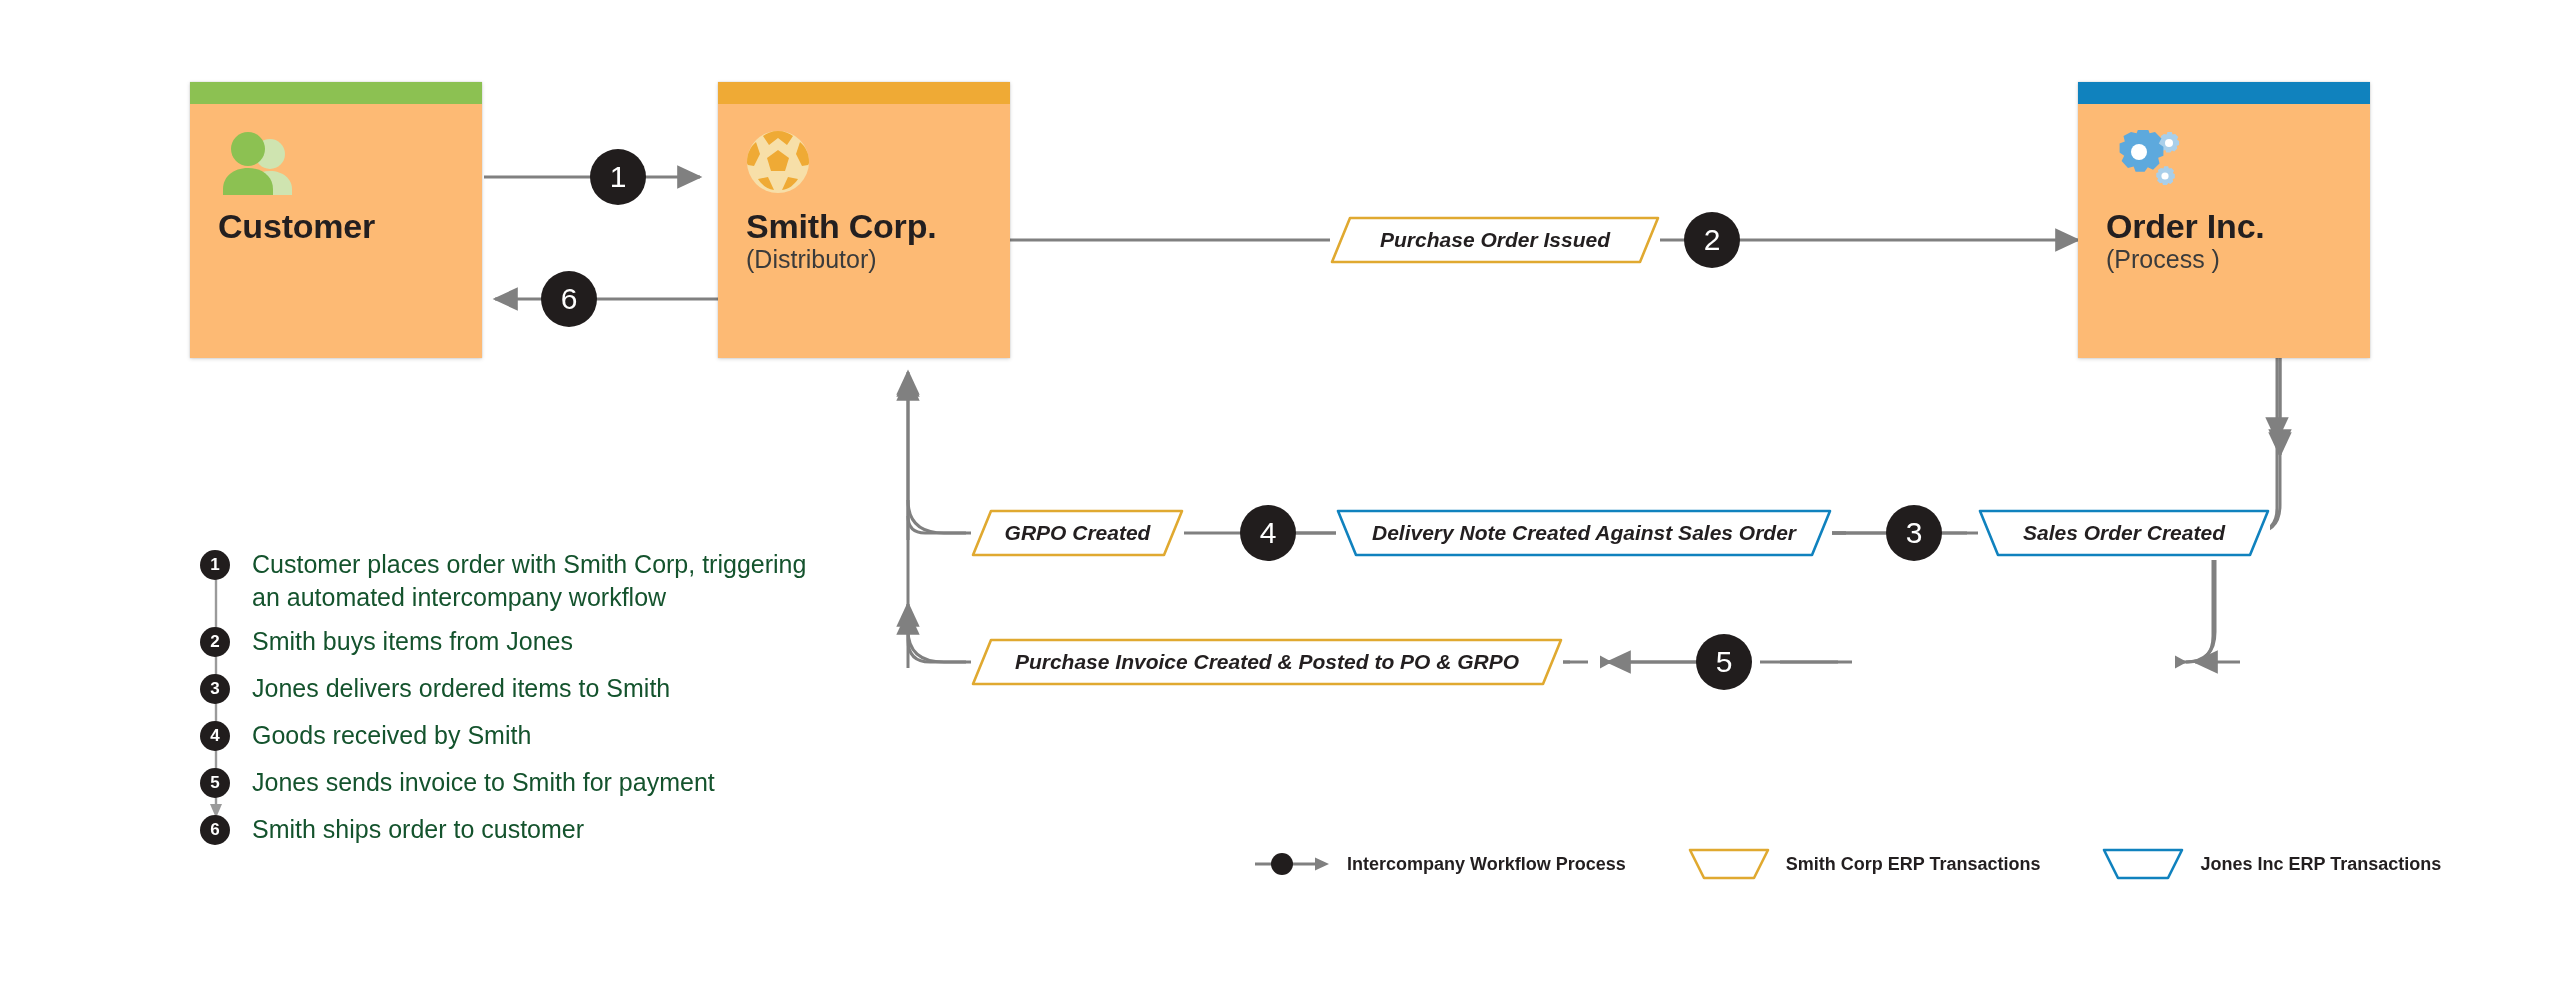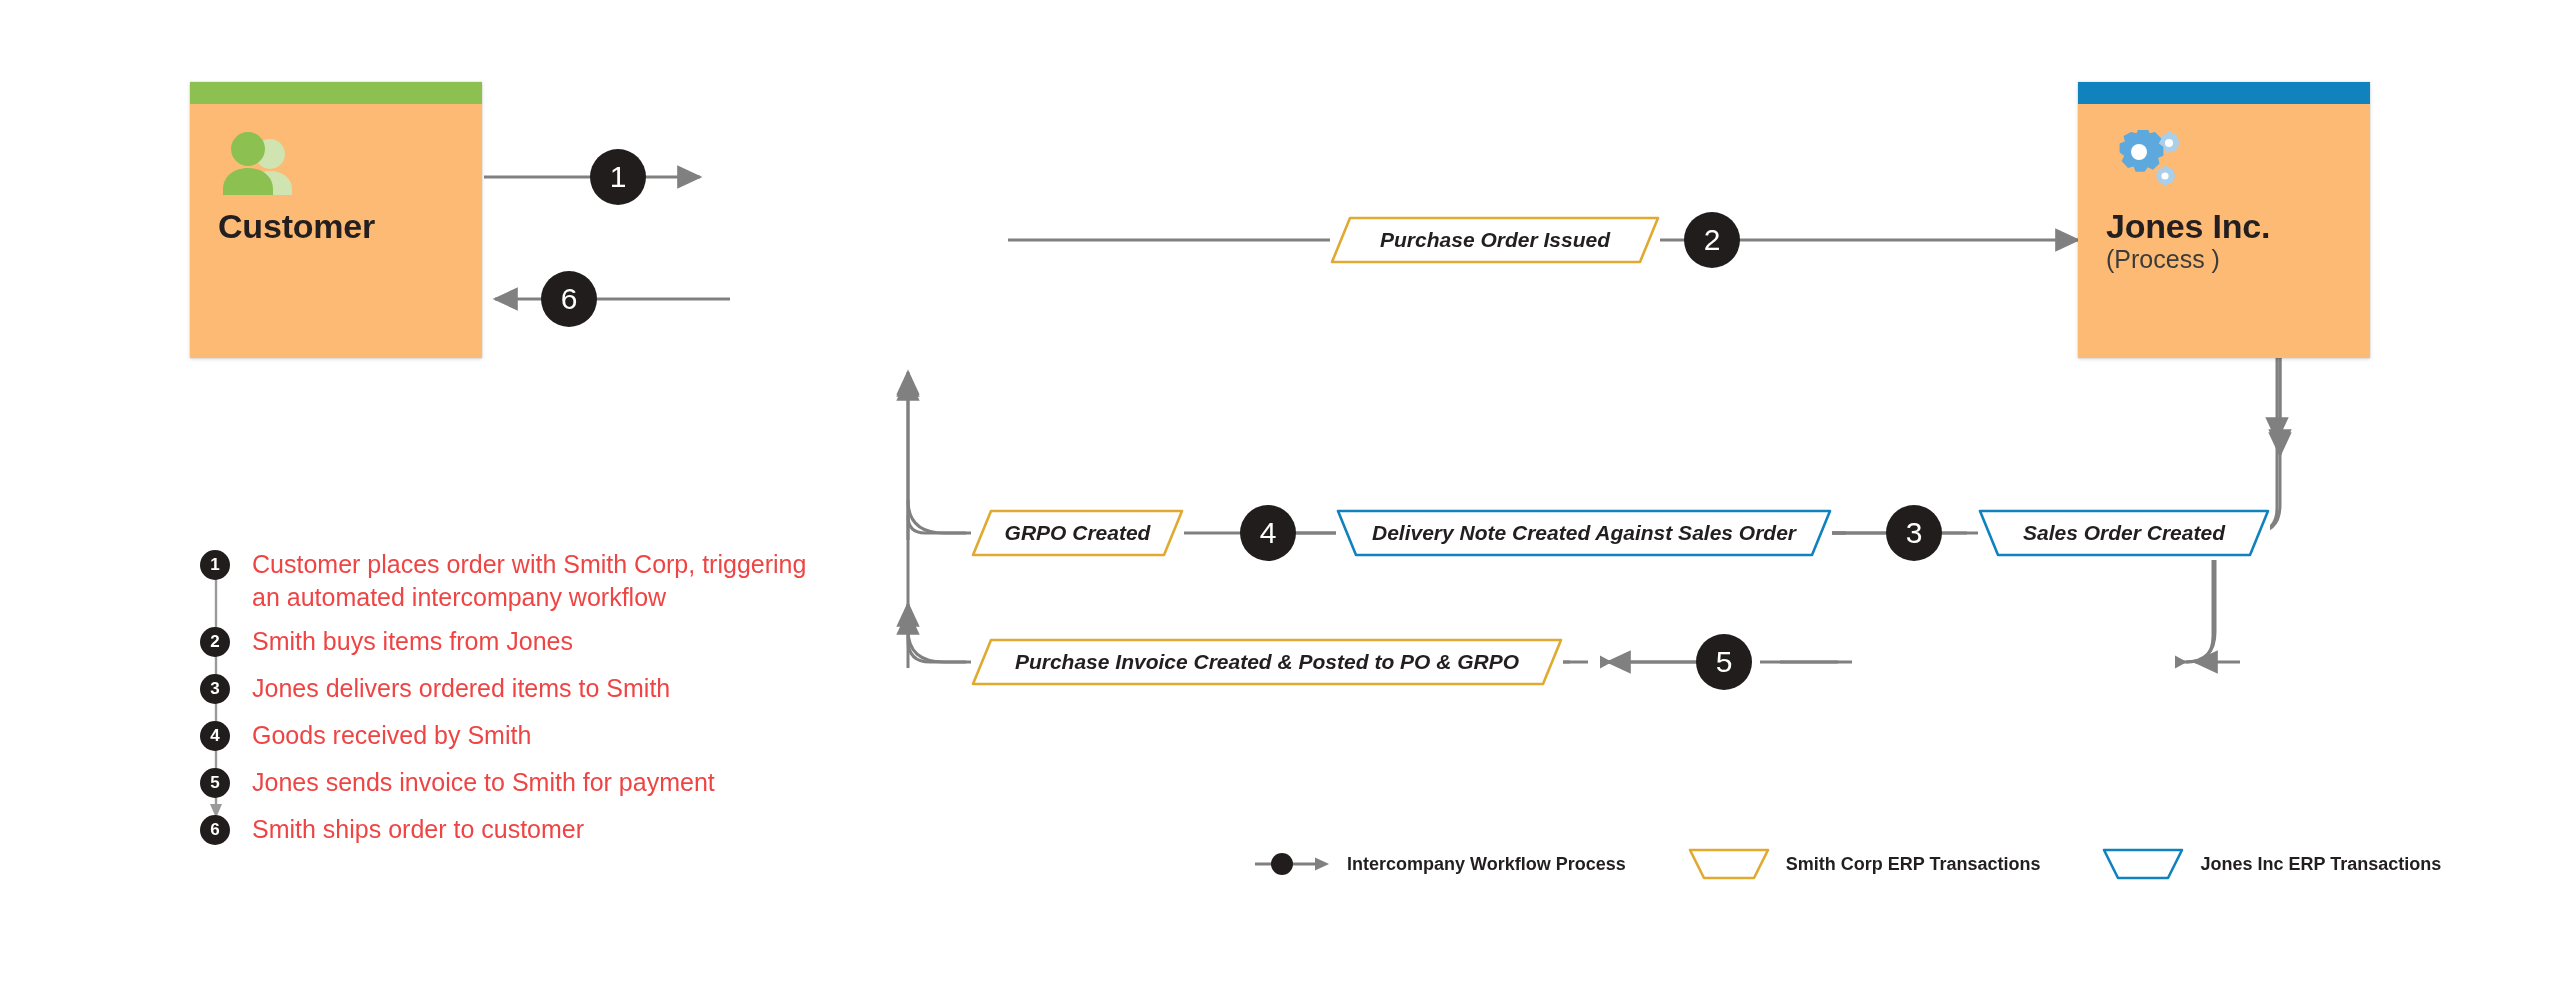--- a/index.html
+++ b/index.html
@@ -127,21 +127,21 @@
     line-height: 30px;
     text-align: center;
     margin-top: 2px;
     z-index: 2;
     position: relative;
   }
   .legend-text {
     margin-left: 22px;
     font-size: 25px;
     line-height: 1.32;
-    color: #ef4444;
+    color: #14532d;
   }
 
   
   #legend-key {
     position: absolute;
     left: 1255px;
     top: 848px;
     display: flex;
     align-items: center;
   }
@@ -251,39 +251,57 @@
           <path d="M52 41c-13 0-22 8-22 18v6h44v-6c0-10-9-18-22-18z" fill="#CFE4B0"></path>
           <circle cx="30" cy="19" r="17" fill="#8CC152"></circle>
           <path d="M30 38C15 38 5 47 5 59v6h50v-6c0-12-10-21-25-21z" fill="#8CC152"></path>
         </svg>
       </div>
       <div class="card-title">Customer</div>
       <div class="card-sub"></div>
     </div>
   </div>
 
+  <div class="card" style="left:718px; top:82px; width:292px; height:276px;">
+    <div class="card-bar" style="background:#EFAA35;"></div>
+    <div class="card-body">
+      <div class="card-icon">
+        <svg width="64" height="64" viewBox="0 0 64 64" xmlns="http://www.w3.org/2000/svg">
+          <circle cx="32" cy="32" r="31" fill="#F7DFA8"></circle>
+          <polygon points="32,20 43,28 39,41 25,41 21,28" fill="#EFAA35"></polygon>
+          <path d="M32 1c6 0 11 2 15 5l-6 9-9-7-9 7-6-9c4-3 9-5 15-5z" fill="#EFAA35"></path>
+          <path d="M1 32c0-8 3-15 9-20l4 12-6 12-6-1c-1-1-1-2-1-3z" fill="#EFAA35"></path>
+          <path d="M63 32c0 1 0 2-1 3l-6 1-6-12 4-12c6 5 9 12 9 20z" fill="#EFAA35"></path>
+          <path d="M12 49l10-2 6 13c-7-1-12-5-16-11z" fill="#EFAA35"></path>
+          <path d="M52 49c-4 6-9 10-16 11l6-13 10 2z" fill="#EFAA35"></path>
+        </svg>
+      </div>
+      <div class="card-title">Smith Corp.</div>
+      <div class="card-sub">(Distributor)</div>
+    </div>
+  </div>
 
   <div class="card" style="left:2078px; top:82px; width:292px; height:276px;">
     <div class="card-bar" style="background:#1082BE;"></div>
     <div class="card-body">
       <div class="card-icon">
         <svg width="80" height="64" viewBox="0 0 80 64" xmlns="http://www.w3.org/2000/svg">
           <g fill="#A9CFEA">
             <path d="M58 4l2.6.6.9-2.5h4.2l.9 2.5 2.6-.6 3 3-1.2 2.4 2.1 1.5v4.2l-2.4.9.6 2.6-3 3-2.4-1.2-1.5 2.1h-4.2l-.9-2.4-2.6.6-3-3 1.2-2.4-2.1-1.5V9.5l2.4-.9L55 6z"></path>
             <circle cx="63" cy="13" r="4" fill="#ffffff"></circle>
             <path d="M55 38l2.4.6.8-2.3h3.9l.8 2.3 2.4-.6 2.7 2.7-1.1 2.2 1.9 1.4v3.9l-2.2.8.6 2.4-2.7 2.7-2.2-1.1-1.4 1.9h-3.9l-.8-2.2-2.4.6-2.7-2.7 1.1-2.2-1.9-1.4v-3.9l2.2-.8-.6-2.4z"></path>
             <circle cx="59" cy="46" r="3.6" fill="#ffffff"></circle>
           </g>
           <g fill="#5DA9DD">
             <path d="M25 2l5.6 1.3 2-5.3h9l2 5.3L49 2l6.4 6.4-2.6 5.2 4.6 3.2v9l-5.2 2 1.3 5.6L47 39.8l-5.2-2.6-3.2 4.6h-9l-2-5.2-5.6 1.3L15.6 31l2.6-5.2-4.6-3.2v-9l5.2-2L17.5 6z"></path>
           </g>
           <circle cx="33" cy="22" r="8" fill="#ffffff"></circle>
         </svg>
       </div>
-      <div class="card-title">Jones Inc.</div>
+      <div class="card-title">Order Inc.</div>
       <div class="card-sub">(Process )</div>
     </div>
   </div>
 
   <div class="chip" style="left:1330px; top:216px; width:330px;">
     <svg class="chip-shape" viewBox="0 0 330 48" preserveAspectRatio="none">
       <path d="M20,2 L328,2 L310,46 L2,46 Z" fill="#ffffff" stroke="#E0A930" stroke-width="2.6" stroke-linejoin="round"></path>
     </svg>
     <span class="chip-label">Purchase Order Issued</span>
   </div>

